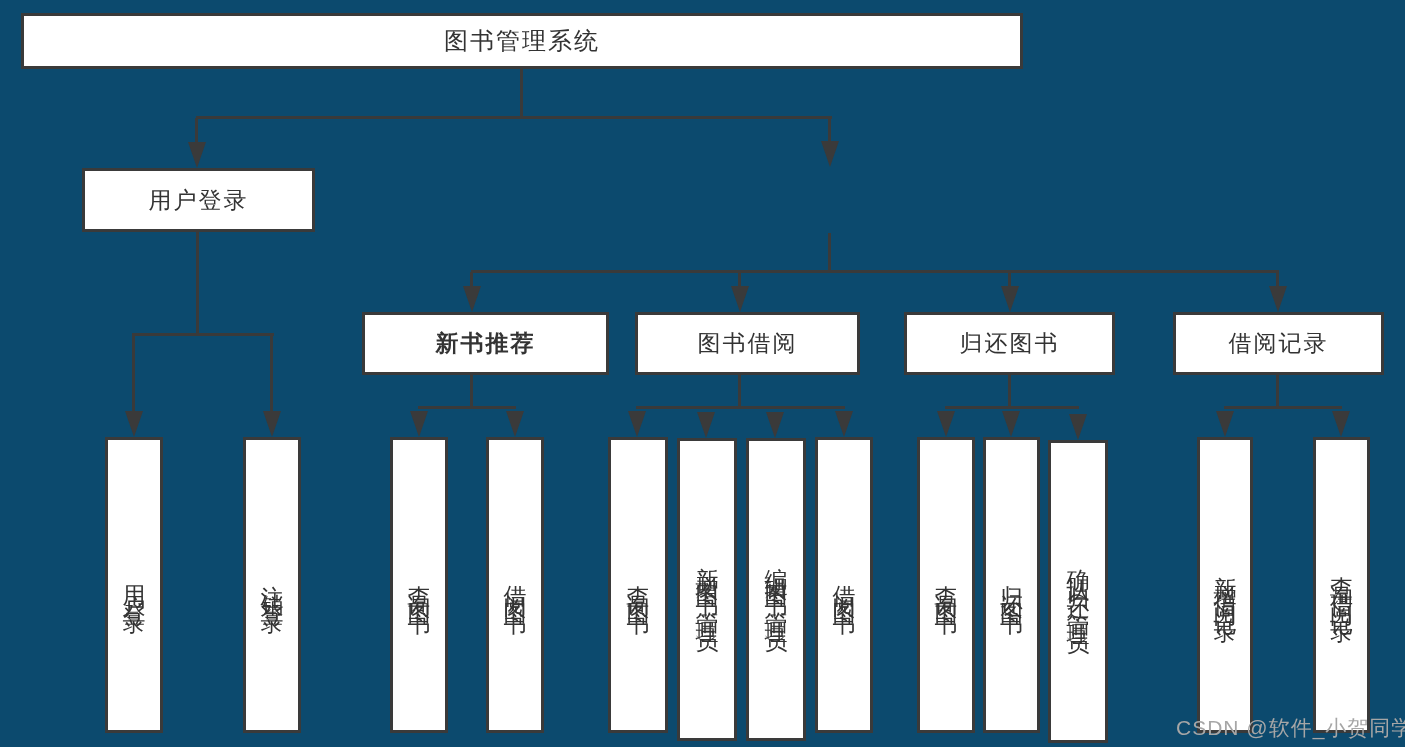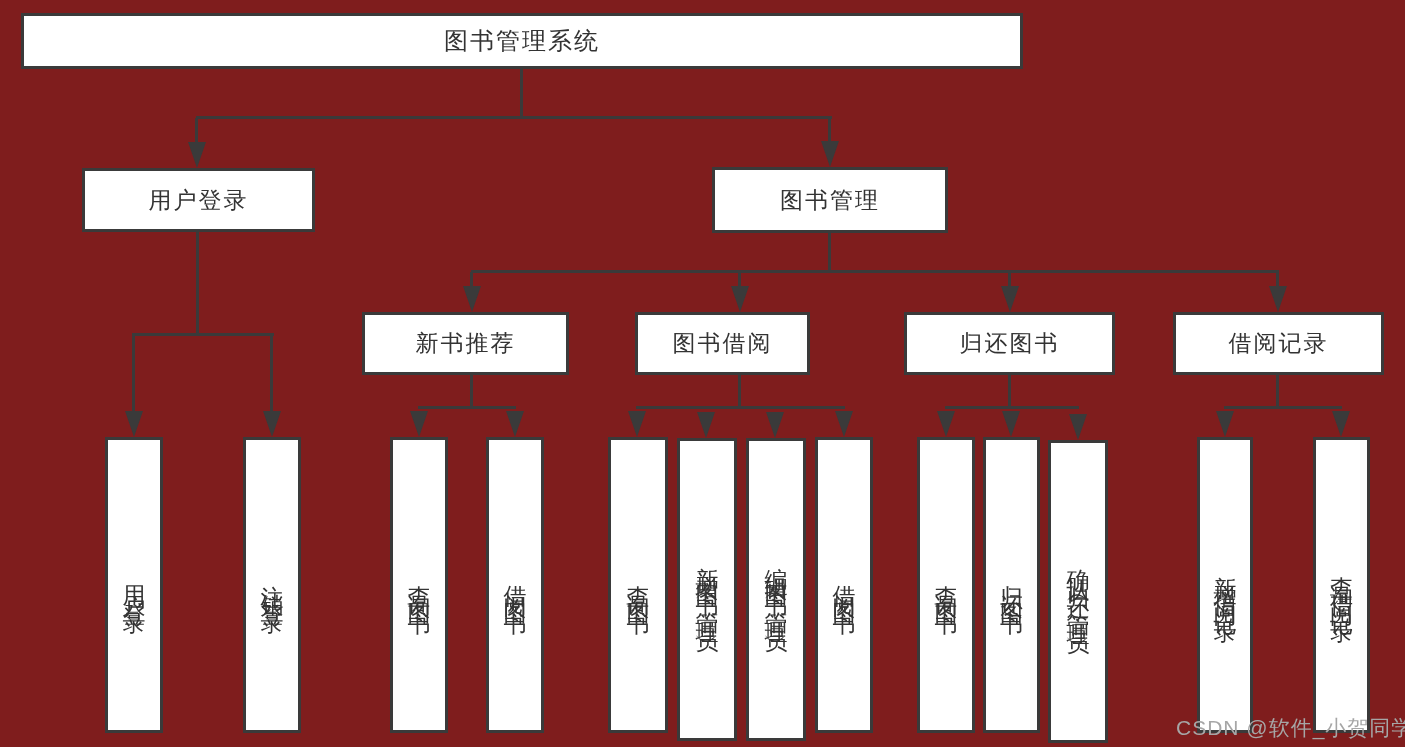--- a/index.html
+++ b/index.html
@@ -1,17 +1,17 @@
 <!DOCTYPE html>
 <html><head>
 <meta charset="utf-8">
 <style>
   html,body{margin:0;padding:0;background:#ffffff;}
   #canvas{
-    position:relative;width:1405px;height:747px;background:#7f1d1d;overflow:hidden;
+    position:relative;width:1405px;height:747px;background:#0c4a6e;overflow:hidden;
     font-family:"Liberation Sans","DejaVu Sans",sans-serif;color:#333333;
   }
   .box{
     position:absolute;box-sizing:border-box;border:3px solid #3a3a3a;background:#ffffff;
     display:flex;align-items:center;justify-content:center;
     font-size:23px;letter-spacing:2px;color:#333333;white-space:nowrap;
   }
   .vbox{
     position:absolute;box-sizing:border-box;border:3px solid #3a3a3a;background:#ffffff;
     display:flex;align-items:center;justify-content:center;
@@ -31,24 +31,23 @@
   }
 </style>
 </head>
 <body>
 
 <div id="canvas">
 
   <div class="box" style="left:21px;top:13px;width:1002px;height:56px;font-size:24px;">图书管理系统</div>
 
   <div class="box" style="left:82px;top:168px;width:233px;height:64px;">用户登录</div>
-  <div class="box" style="left:712px;top:167px;width:236px;height:66px;">图书管理</div>
 
-  <div class="box" style="left:362px;top:312px;width:207px;height:63px;">新书推荐</div>
-  <div class="box" style="left:635px;top:312px;width:175px;height:63px;">图书借阅</div>
+  <div class="box" style="left:362px;top:312px;width:247px;height:63px;font-weight:bold;">新书推荐</div>
+  <div class="box" style="left:635px;top:312px;width:225px;height:63px;">图书借阅</div>
   <div class="box" style="left:904px;top:312px;width:211px;height:63px;">归还图书</div>
   <div class="box" style="left:1173px;top:312px;width:211px;height:63px;">借阅记录</div>
 
   <div class="vbox" style="left:105px;top:437px;width:58px;height:296px;">用户登录</div>
   <div class="vbox" style="left:243px;top:437px;width:58px;height:296px;">注销登录</div>
 
   <div class="vbox" style="left:390px;top:437px;width:58px;height:296px;">查询图书</div>
   <div class="vbox" style="left:486px;top:437px;width:58px;height:296px;">借阅图书</div>
 
   <div class="vbox" style="left:608px;top:437px;width:60px;height:296px;">查询图书</div>

